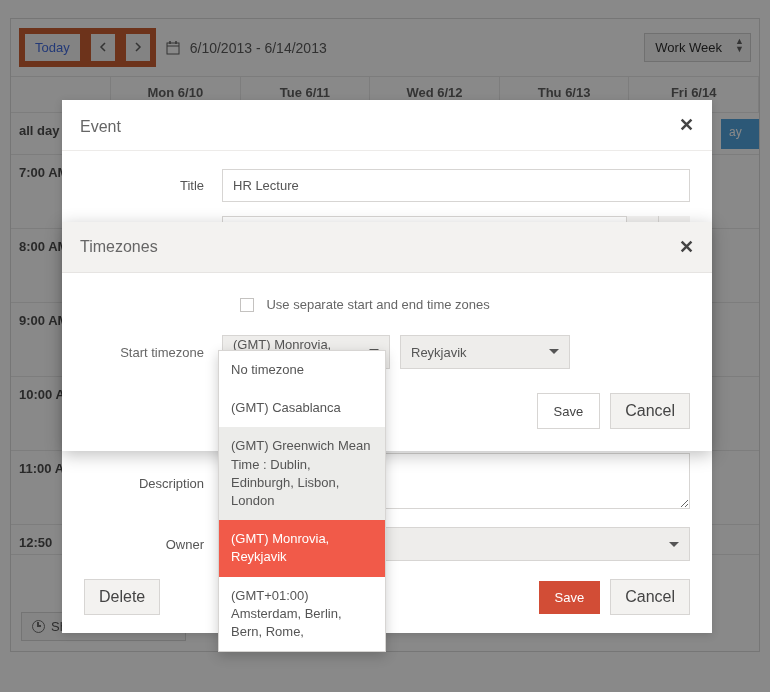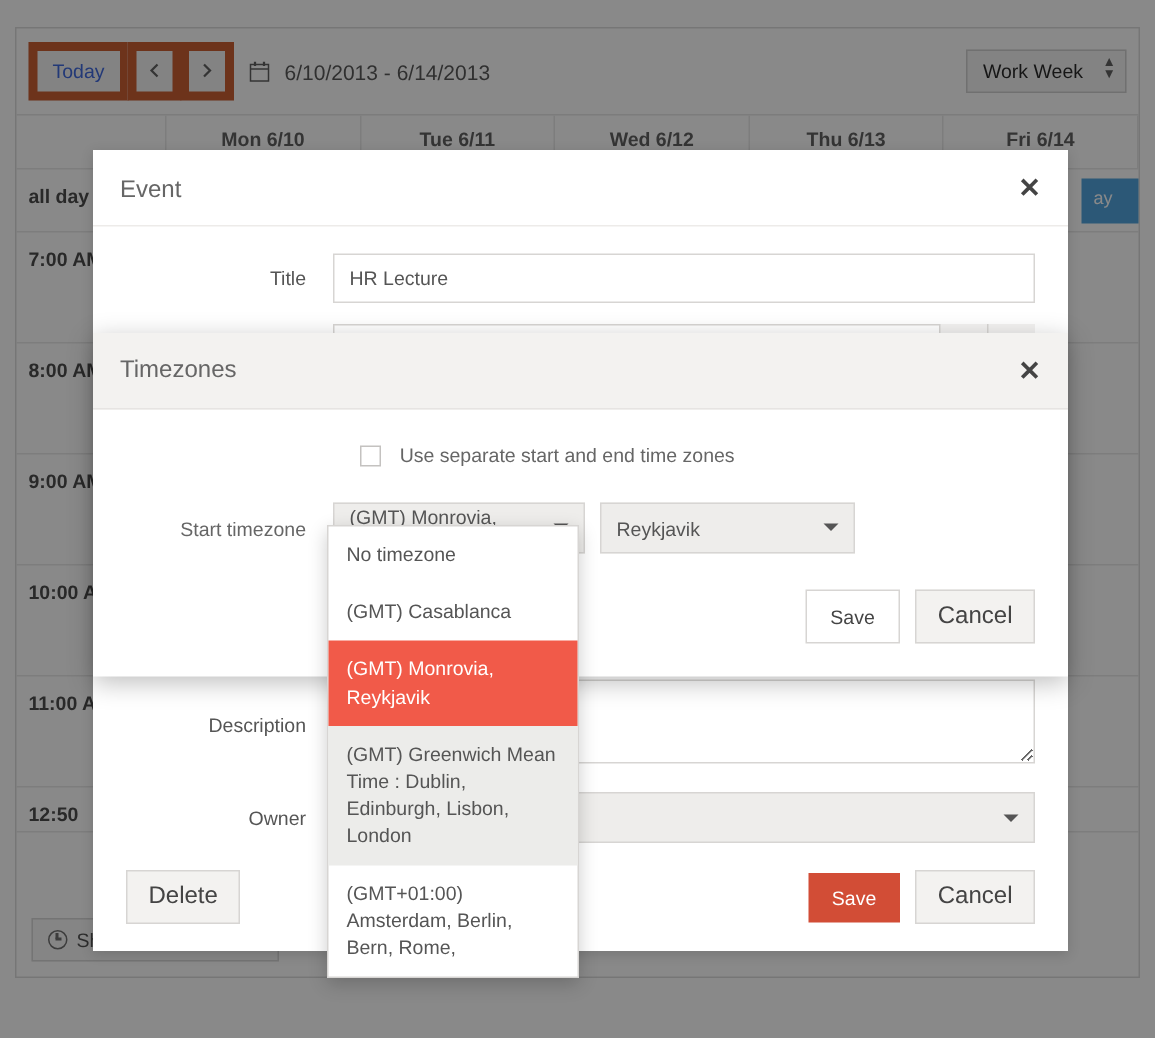--- a/index.html
+++ b/index.html
@@ -213,16 +213,16 @@
     <div class="buttons">
       <button class="save-light">Save</button>
       <button class="cancel-grey">Cancel</button>
     </div>
   </div>
 </div>
 
 <div class="dropdown-list">
   <div class="opt">No timezone</div>
   <div class="opt">(GMT) Casablanca</div>
+  <div class="opt hl">(GMT) Greenwich Mean Time : Dublin, Edinburgh, Lisbon, London</div>
   <div class="opt sel">(GMT) Monrovia, Reykjavik</div>
-  <div class="opt hl">(GMT) Greenwich Mean Time : Dublin, Edinburgh, Lisbon, London</div>
   <div class="opt">(GMT+01:00) Amsterdam, Berlin, Bern, Rome,</div>
 </div>
 
 </body></html>

